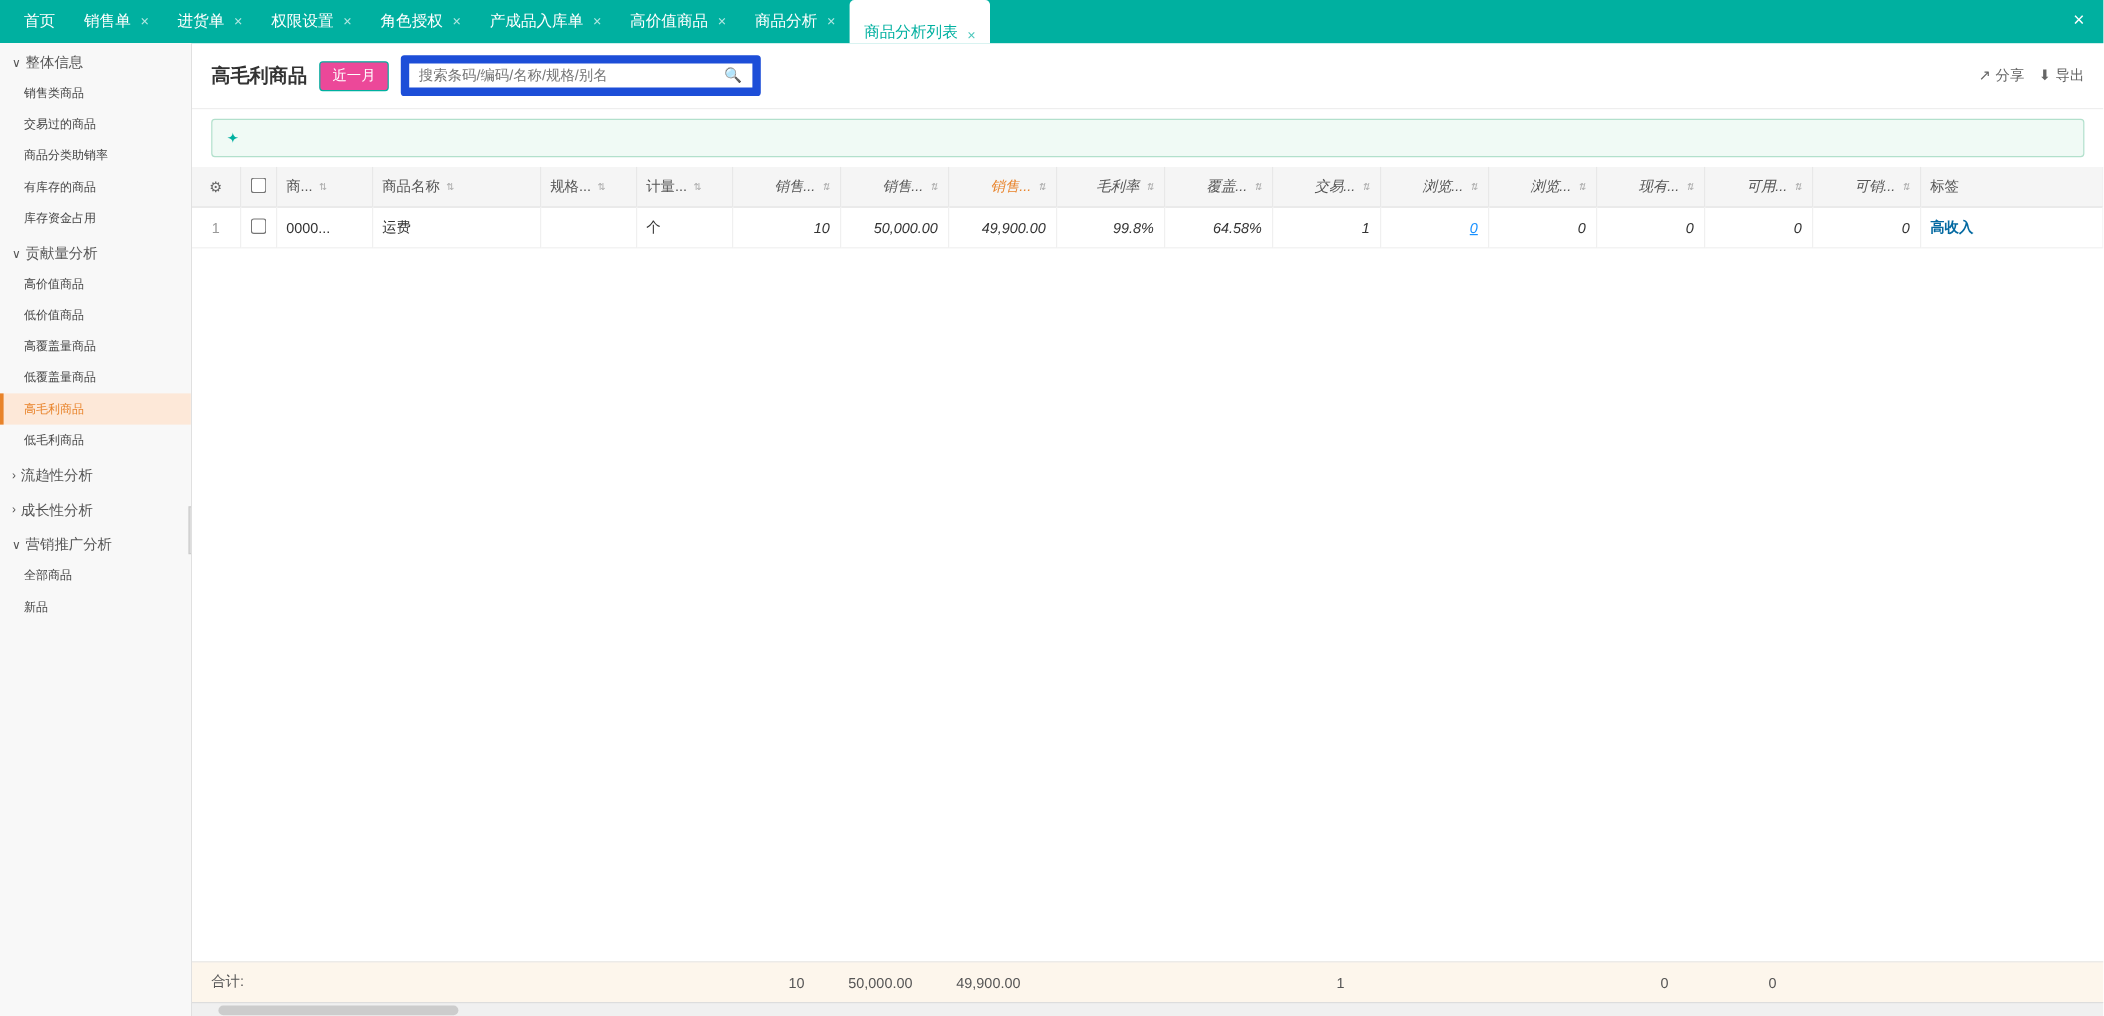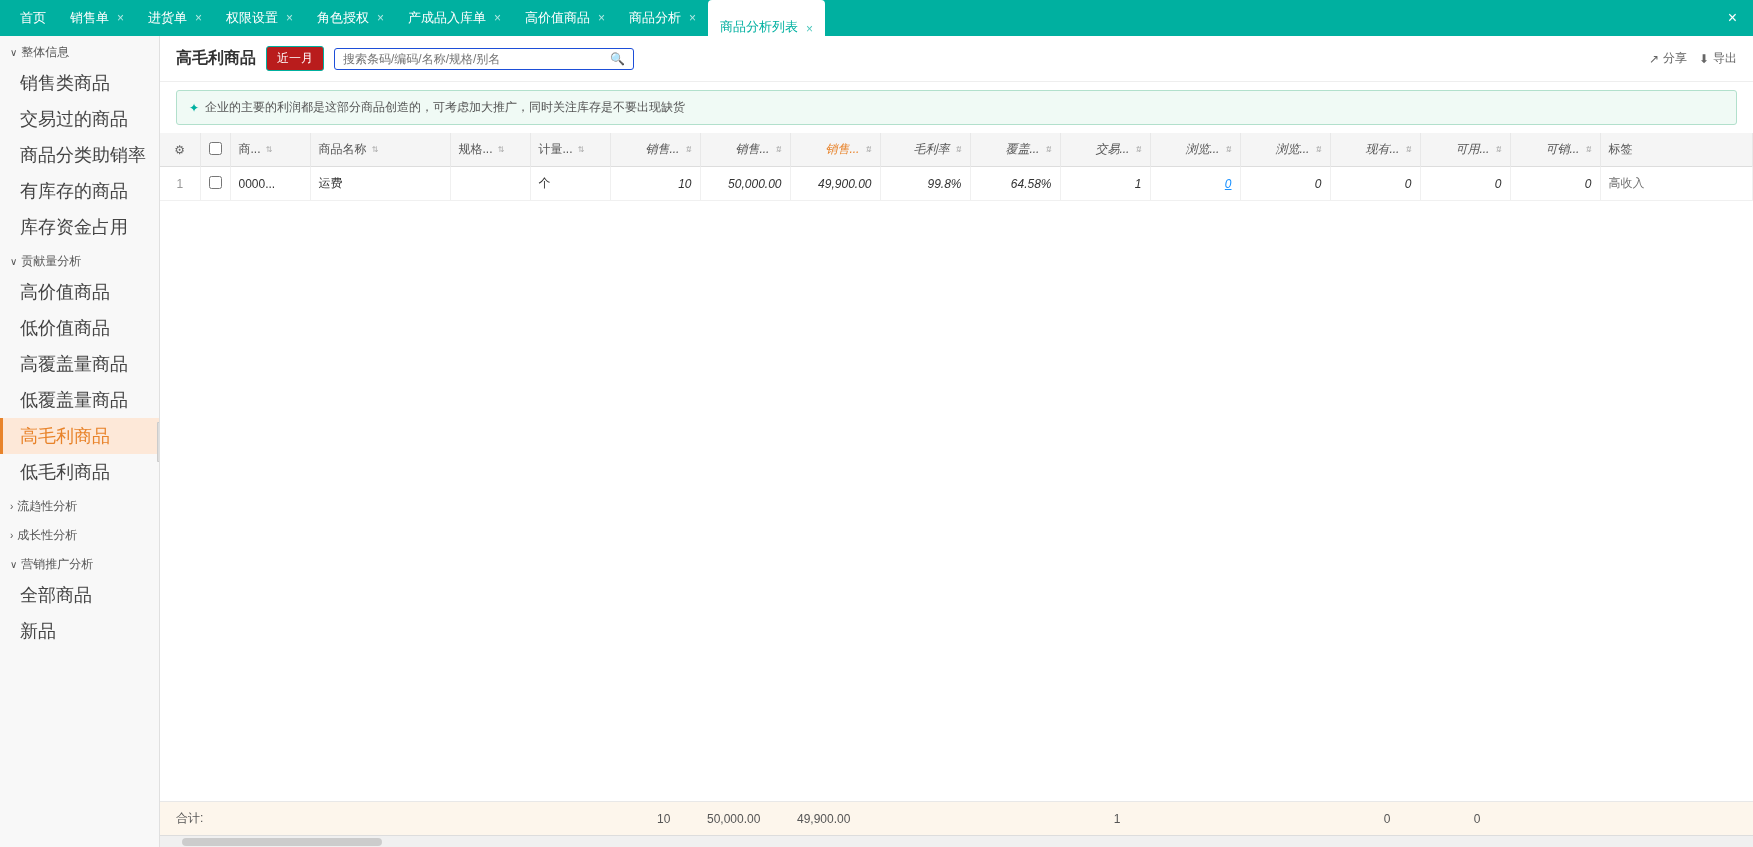--- a/index.html
+++ b/index.html
@@ -83,21 +83,21 @@
       padding: 8px 10px 4px 10px;
       color: #555;
       font-size: 12px;
       cursor: pointer;
     }
     .sidebar-group-header .arrow { margin-right: 4px; font-size: 10px; }
     .sidebar-item {
       padding: 6px 10px 6px 20px;
       cursor: pointer;
       color: #444;
-      font-size: 18px;
+      font-size: 10px;
     }
     .sidebar-item.active {
       background: #fde8d8;
       color: #e8832a;
       border-left: 3px solid #e8832a;
       padding-left: 17px;
     }
 
     
     .content-area {
@@ -123,27 +123,27 @@
     .filter-btn {
       background: #fff;
       border: 1px solid #00b0a0;
       color: #00b0a0;
       padding: 3px 10px;
       border-radius: 3px;
       cursor: pointer;
       font-size: 12px;
     }
     .filter-btn.active {
-      background: #b91c1c;
+      background: #ec4899;
       color: #fff;
     }
     .search-box {
       display: flex;
       align-items: center;
-      border: 1px solid #1d4ed8;
+      border: 7px solid #1d4ed8;
       border-radius: 3px;
       padding: 3px 8px;
       flex: 1;
       max-width: 300px;
       background: #fff;
     }
     .search-box input {
       border: none;
       outline: none;
       font-size: 12px;
@@ -219,21 +219,21 @@
       border-right: 1px solid #f0f0f0;
       white-space: nowrap;
     }
     .col-num { width: 40px; text-align: center; color: #999; }
     .col-check { width: 30px; text-align: center; }
     .col-code { width: 80px; }
     .col-name { width: 140px; }
     .col-spec { width: 80px; }
     .col-unit { width: 80px; }
     .col-data { width: 90px; text-align: right; font-style: italic; }
-    .tag-high { color: #737373; font-weight: normal; }
+    .tag-high { color: #0369a1; font-weight: bold; }
     .tag-link { color: #1890ff; cursor: pointer; text-decoration: underline; }
 
     
     .footer-summary {
       background: #fdf6ec;
       border-top: 1px solid #e8e8e8;
       padding: 8px 16px;
       display: flex;
       align-items: center;
       font-size: 12px;
@@ -399,21 +399,20 @@
         </div>
         <div class="header-action-btn">
           <span>⬇</span>
           <span>导出</span>
         </div>
       </div>
     </div>
 
     <div class="info-banner">
       <span class="info-icon">✦</span>
-      <span>企业的主要的利润都是这部分商品创造的，可考虑加大推广，同时关注库存是不要出现缺货</span>
     </div>
 
     <div class="table-container">
       <table>
         <thead>
           <tr>
             <th class="col-num">
               <span class="settings-icon">⚙</span>
             </th>
             <th class="col-check">

